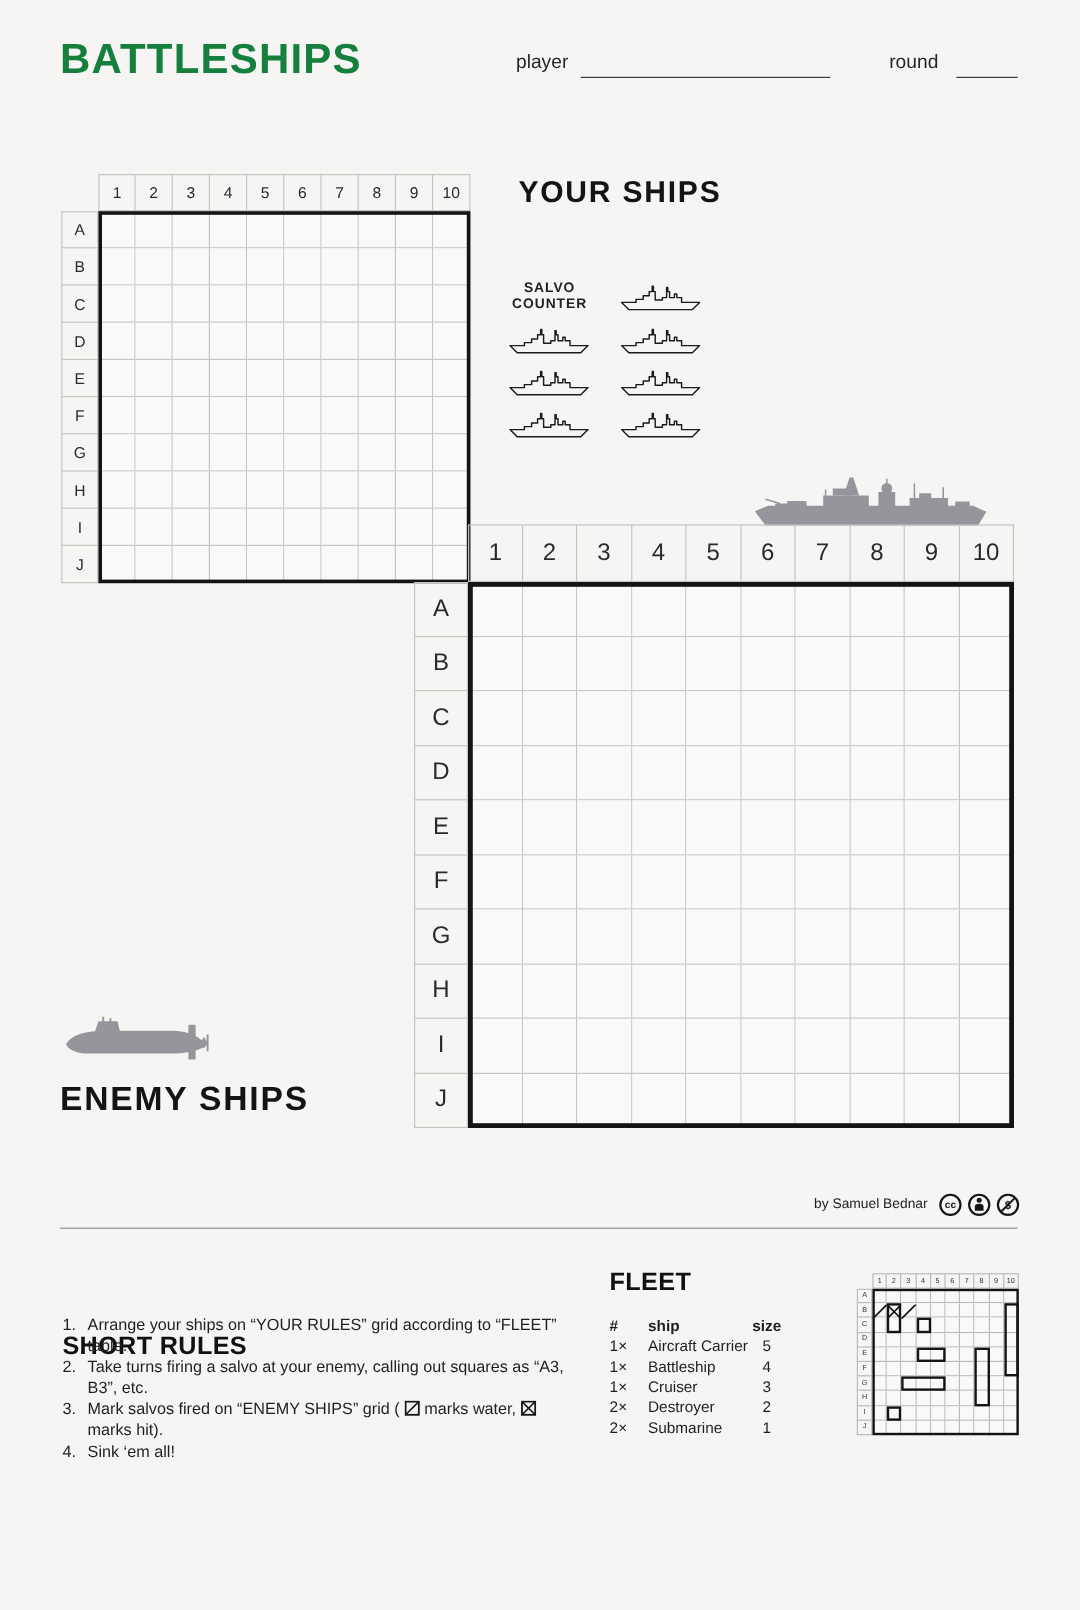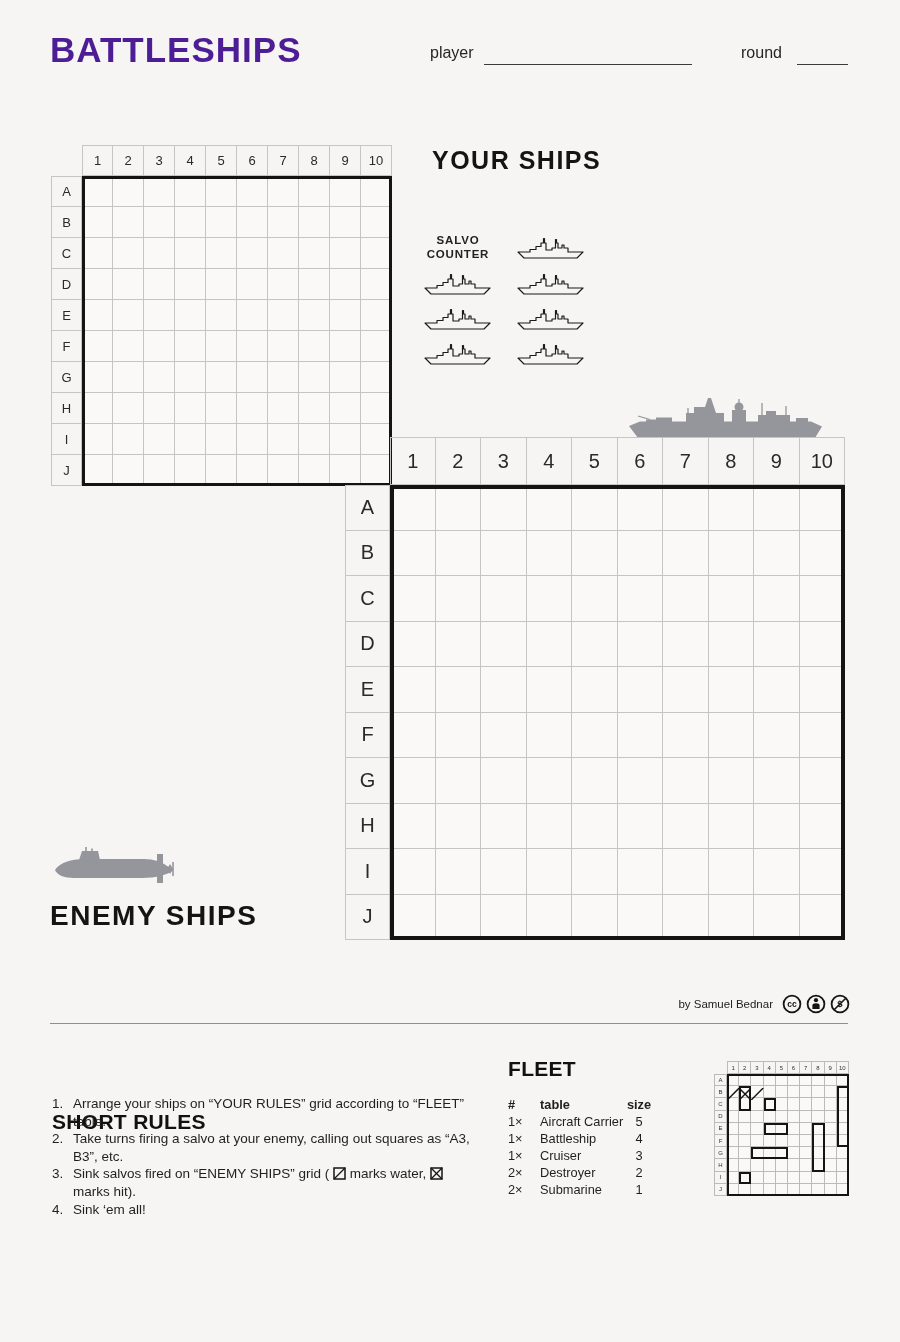--- a/index.html
+++ b/index.html
@@ -6,21 +6,21 @@
   html,body { background:#e9e8e6; }
   .page {
     position:relative; width:900px; height:1342px; margin:0 auto;
     background:#f6f5f3; color:#1d1d1d;
     font-family:"Liberation Sans", sans-serif;
     overflow:hidden;
   }
   .abs { position:absolute; }
 
   
-  .title { left:50px; top:30px; font-size:35px; font-weight:700; letter-spacing:1px; color:#4c1d95; }
+  .title { left:50px; top:30px; font-size:35px; font-weight:700; letter-spacing:1px; color:#15803d; }
   .field-label { font-size:16px; color:#262626; }
   .write-line { border-bottom:1.6px solid #3b3b3b; height:1px; }
 
   
   .big-h { font-weight:600; letter-spacing:1.5px; color:#141414; }
   .rules-h { font-size:21px; font-weight:800; letter-spacing:.3px; color:#111; }
 
   
   .grid { position:absolute; display:grid; }
   .gh, .gc, .g-corner { position:relative; }
@@ -439,40 +439,40 @@
       <span class="rule-num">1.</span>
         <span class="rule-text">Arrange your ships on “YOUR RULES” grid according to “FLEET” table.</span>
     </div>
     <div class="rule-row">
       <span class="rule-num">2.</span>
         <span class="rule-text">Take turns firing a salvo at your enemy, calling out squares as “A3, B3”, etc.</span>
     </div>
     <div class="rule-row">
       <span class="rule-num">3.</span>
       <span class="rule-text">
-        <span>Sink salvos fired on “ENEMY SHIPS” grid ( </span><svg class="mark-ic" viewBox="0 0 13 13">
+        <span>Mark salvos fired on “ENEMY SHIPS” grid ( </span><svg class="mark-ic" viewBox="0 0 13 13">
             <rect x="1" y="1" width="11" height="11" fill="none" stroke="#141414" stroke-width="1.5"></rect>
             <line x1="1" y1="12" x2="12" y2="1" stroke="#141414" stroke-width="1.3"></line>
           </svg><span> marks water, </span><svg class="mark-ic" viewBox="0 0 13 13">
             <rect x="1" y="1" width="11" height="11" fill="none" stroke="#141414" stroke-width="1.5"></rect>
             <line x1="1" y1="12" x2="12" y2="1" stroke="#141414" stroke-width="1.3"></line>
             <line x1="1" y1="1" x2="12" y2="12" stroke="#141414" stroke-width="1.3"></line>
           </svg><span> marks hit).</span>
       </span>
     </div>
     <div class="rule-row">
       <span class="rule-num">4.</span>
         <span class="rule-text">Sink ‘em all!</span>
     </div>
   </div>
 
   <div class="abs rules-h" style="left:508px; top:1057px;">FLEET</div>
   <div id="fleet-table" class="abs fleet-table">
     <div class="fleet-head">#</div>
-    <div class="fleet-head">table</div>
+    <div class="fleet-head">ship</div>
     <div class="fleet-head fleet-size">size</div>
   <div>1×</div>
       <div>Aircraft Carrier</div>
       <div class="fleet-size">5</div>
       <div>1×</div>
       <div>Battleship</div>
       <div class="fleet-size">4</div>
       <div>1×</div>
       <div>Cruiser</div>
       <div class="fleet-size">3</div>

